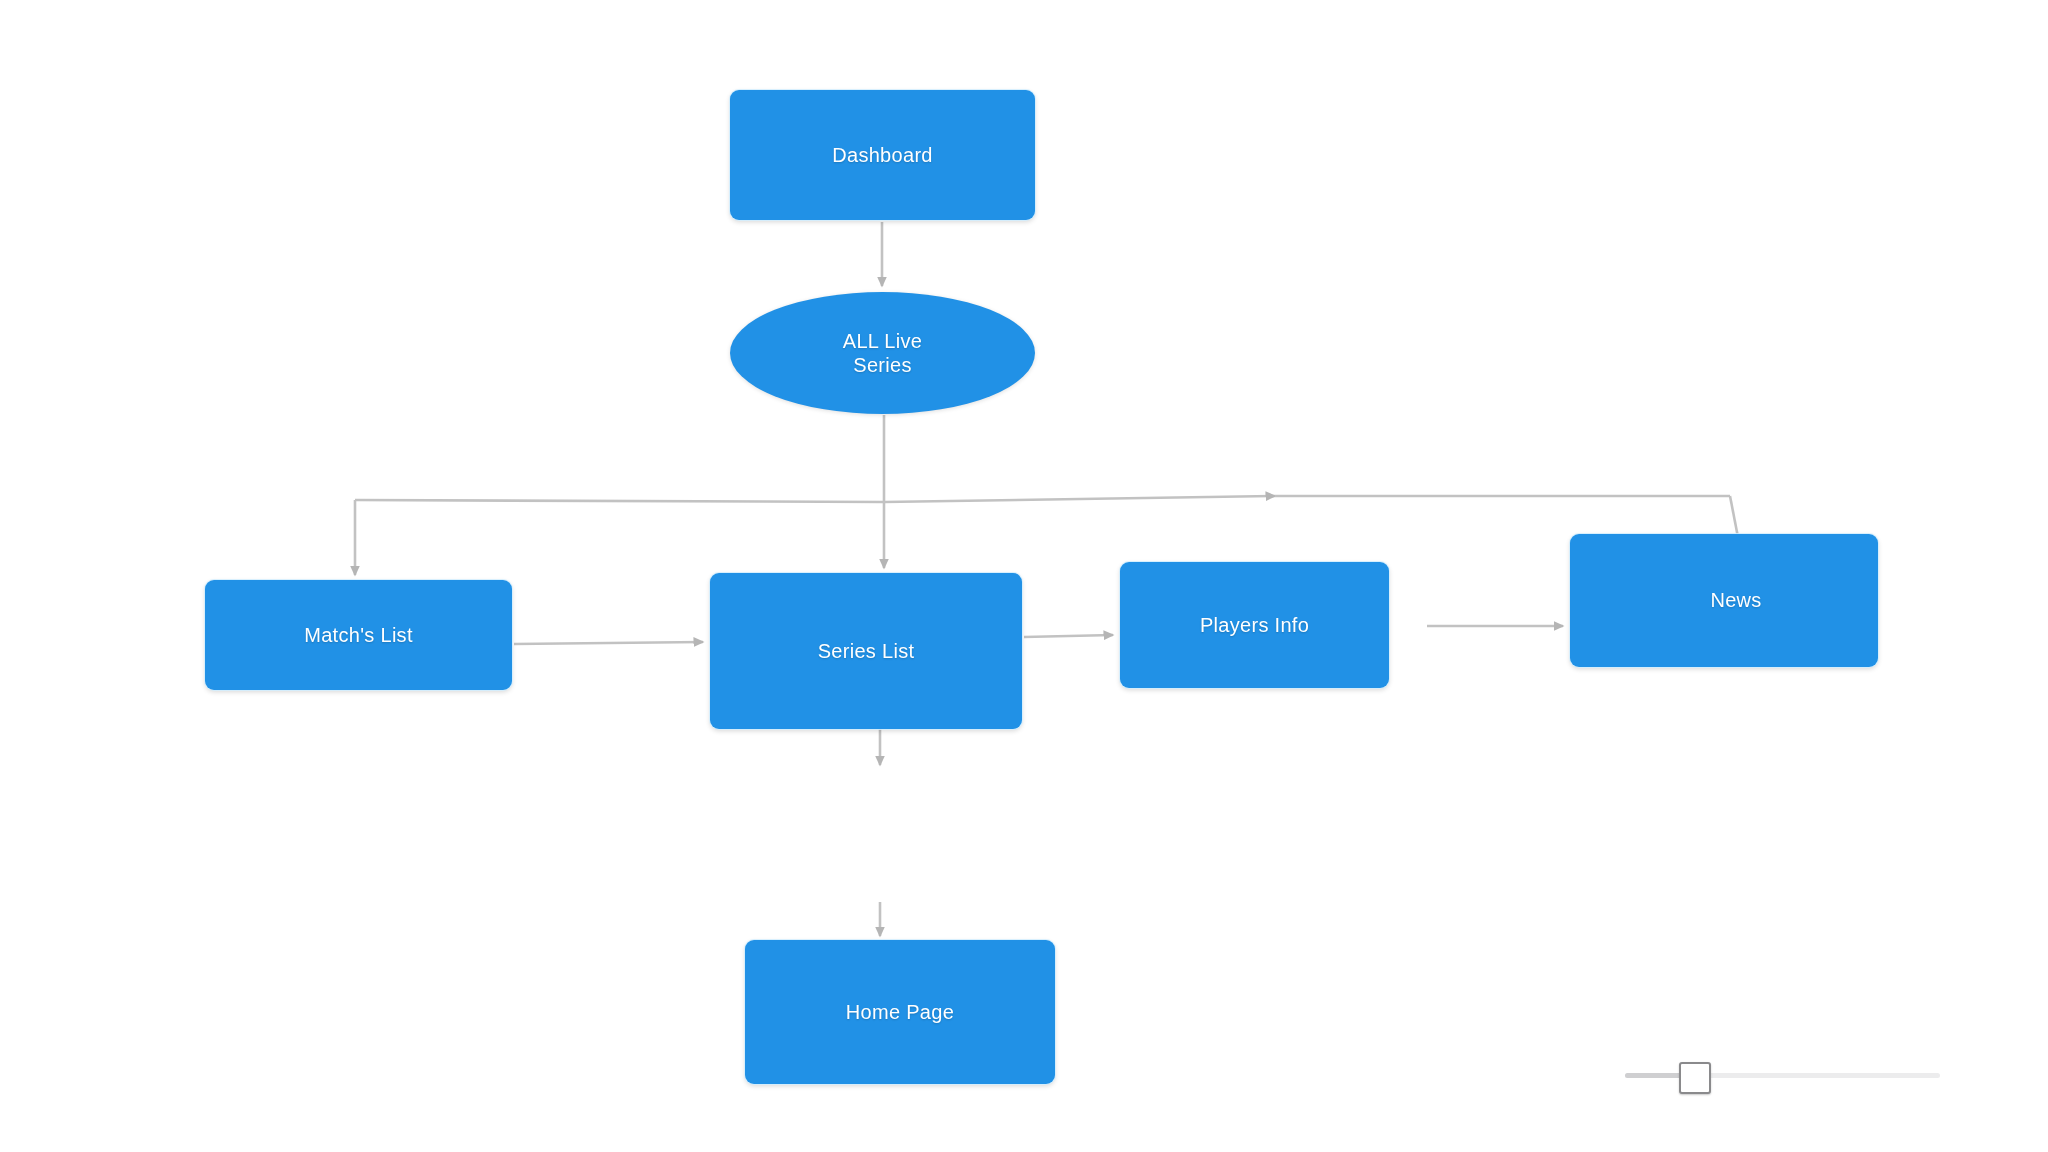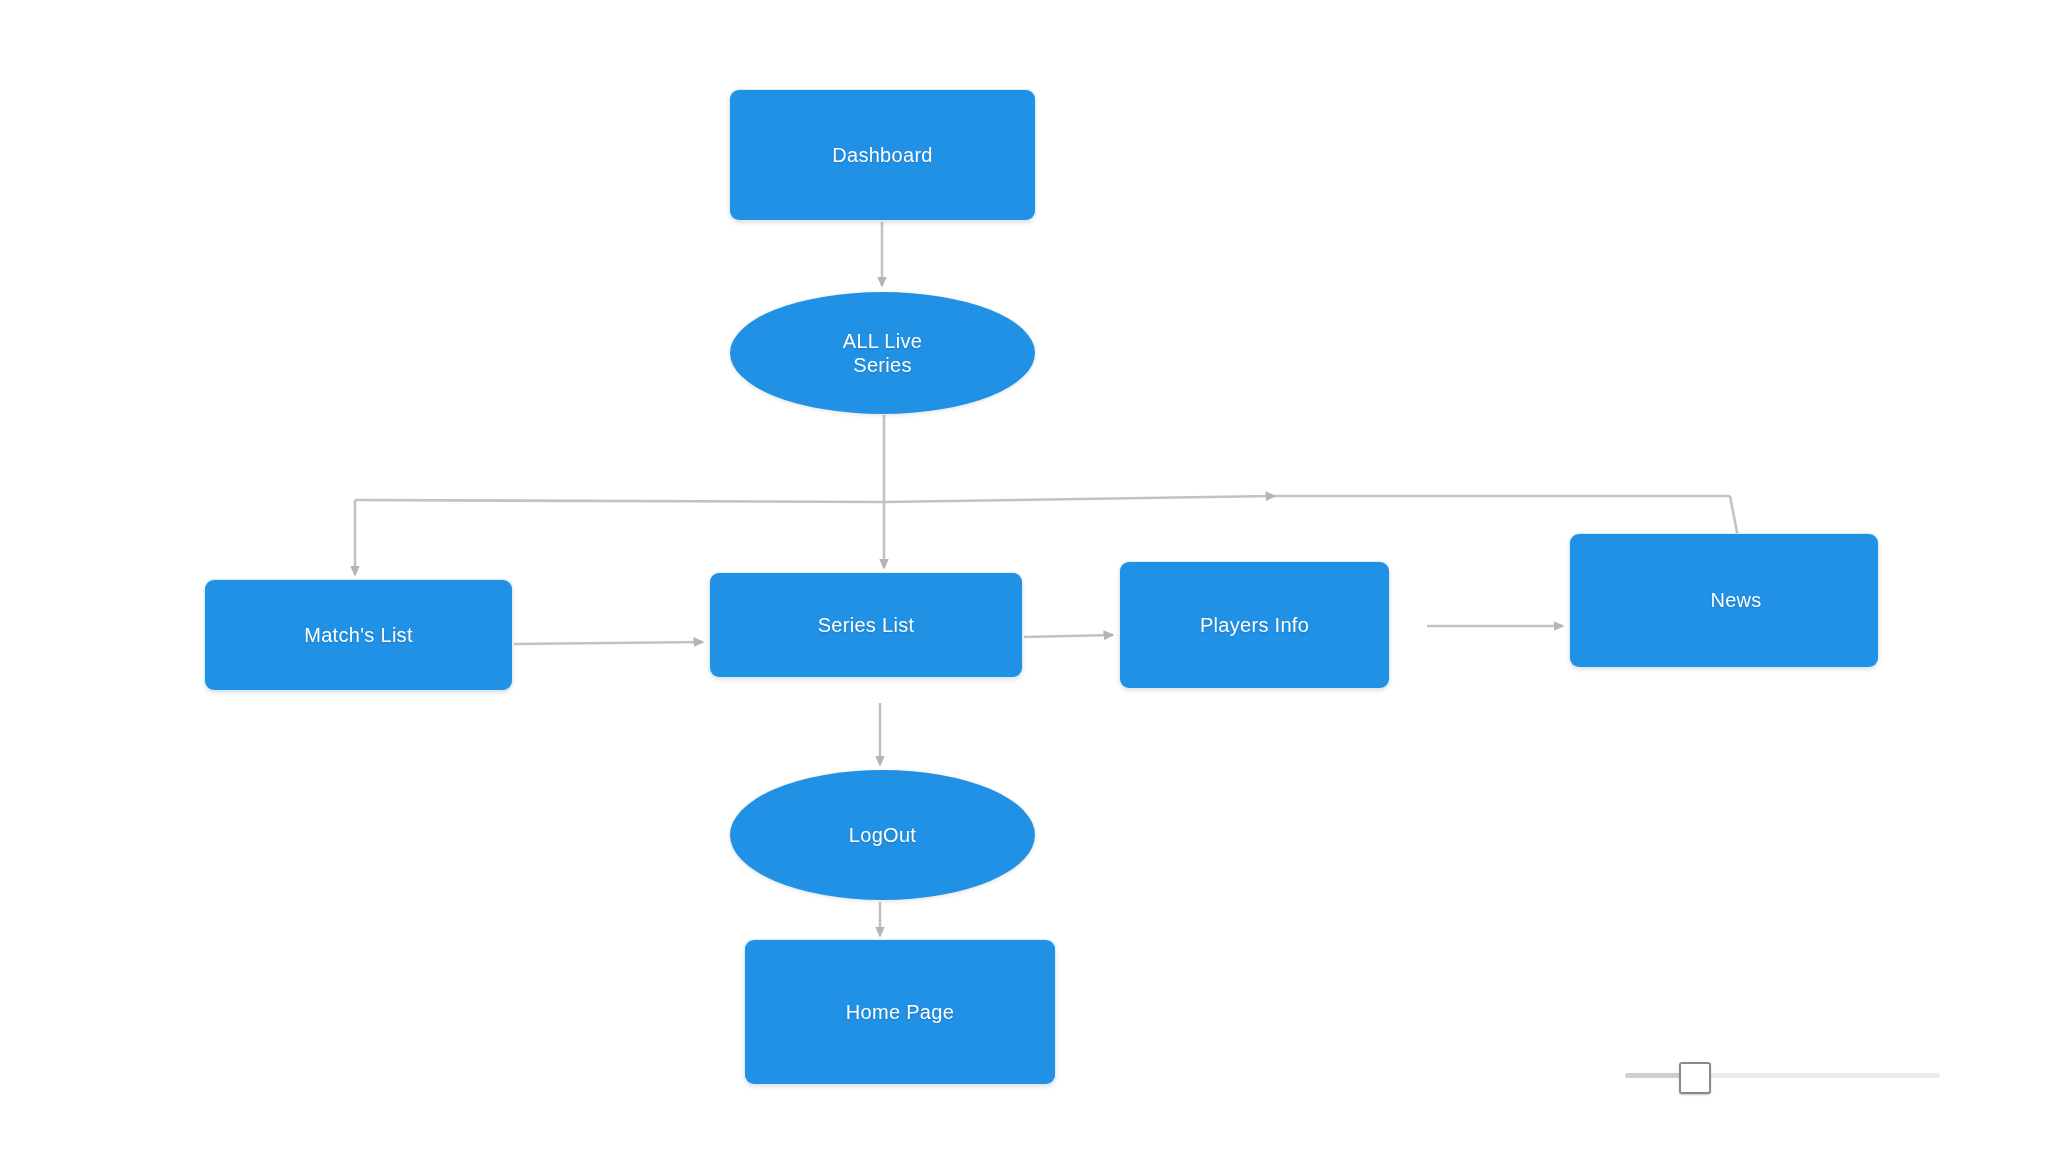--- a/index.html
+++ b/index.html
@@ -138,35 +138,32 @@
 
   <div class="node ellipse" style="left:730px; top:292px; width:305px; height:122px;">
     <span class="node-label">ALL Live
 Series</span>
   </div>
 
   <div class="node rect" style="left:205px; top:580px; width:307px; height:110px;">
     <span class="node-label">Match's List</span>
   </div>
 
-  <div class="node rect" style="left:710px; top:573px; width:312px; height:104px;">
+  <div class="node rect" style="left:710px; top:573px; width:312px; height:156px;">
     <span class="node-label">Series List</span>
   </div>
 
   <div class="node rect" style="left:1120px; top:562px; width:269px; height:126px;">
     <span class="node-label">Players Info</span>
   </div>
 
   <div class="node rect" style="left:1570px; top:534px; width:308px; height:133px;padding-left:32px;">
     <span class="node-label">News</span>
   </div>
 
-  <div class="node ellipse" style="left:730px; top:770px; width:305px; height:130px;">
-    <span class="node-label">LogOut</span>
-  </div>
 
   <div class="node rect" style="left:745px; top:940px; width:310px; height:144px;">
     <span class="node-label">Home Page</span>
   </div>
 
   <div id="zoom-slider">
     <div class="track"></div>
     <div class="track-filled"></div>
     <div class="handle"></div>
   </div>

